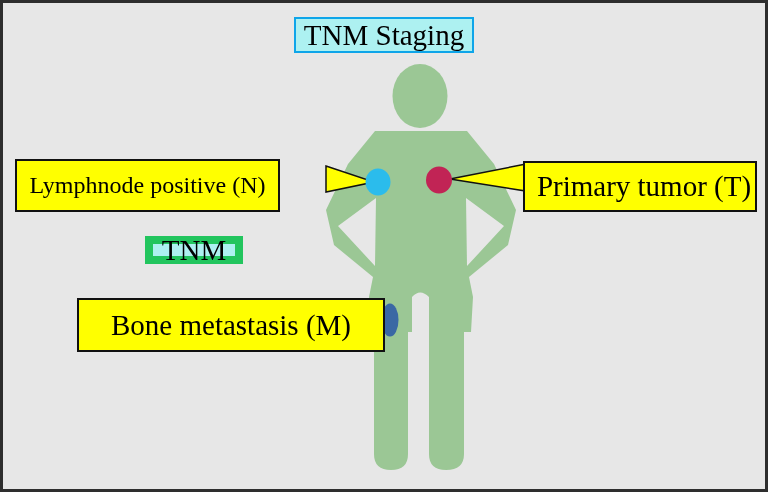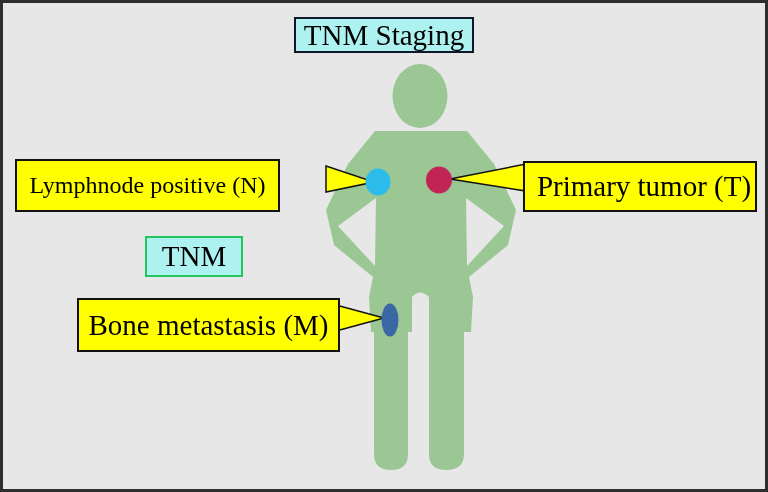--- a/index.html
+++ b/index.html
@@ -21,25 +21,25 @@
   .box{
     position:absolute;
     display:flex;align-items:center;justify-content:center;
     box-sizing:border-box;
     white-space:nowrap;
     color:#000;
     z-index:10;
   }
   .cyanbox{background:#adf1f1;}
   .yellowbox{background:#ffff00;border:2px solid #111;}
-  #title-box{left:294px;top:17px;width:180px;height:36px;border:2px solid #0f172a;font-size:29px;}
+  #title-box{left:294px;top:17px;width:180px;height:36px;border:2px solid #0ea5e9;font-size:29px;}
   #callout-lymph-node{left:15px;top:159px;width:265px;height:53px;font-size:24px;}
-  #tnm-label-box{left:145px;top:236px;width:98px;height:41px;border:2px solid #22c55e;font-size:29px;}
+  #tnm-label-box{left:145px;top:236px;width:98px;height:28px;border:8px solid #22c55e;font-size:29px;}
   #callout-primary-tumor{left:523px;top:161px;width:234px;height:51px;font-size:29px;padding-left:8px;}
-  #callout-bone-metastasis{left:77px;top:298px;width:263px;height:54px;font-size:29px;}
+  #callout-bone-metastasis{left:77px;top:298px;width:308px;height:54px;font-size:29px;}
   #watermark{
     position:absolute;right:12px;top:449px;
     font-size:28px;color:#1a1a1a;z-index:10;
   }
 </style>
 </head>
 <body>
 
 <div id="stage">
 

